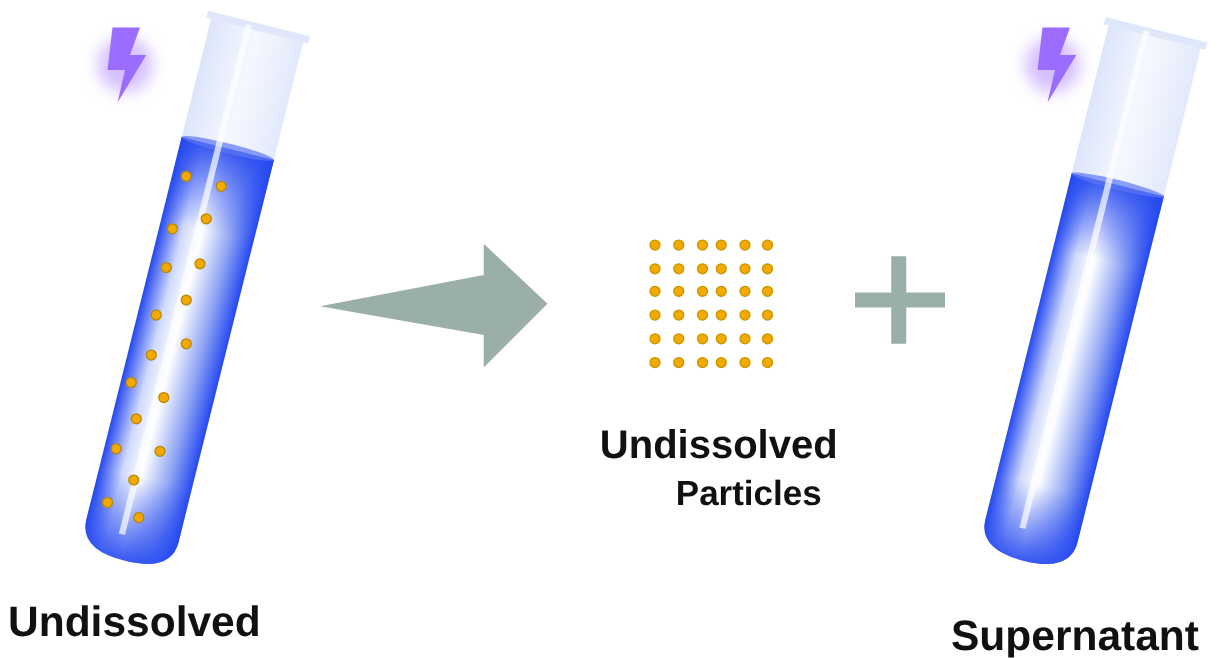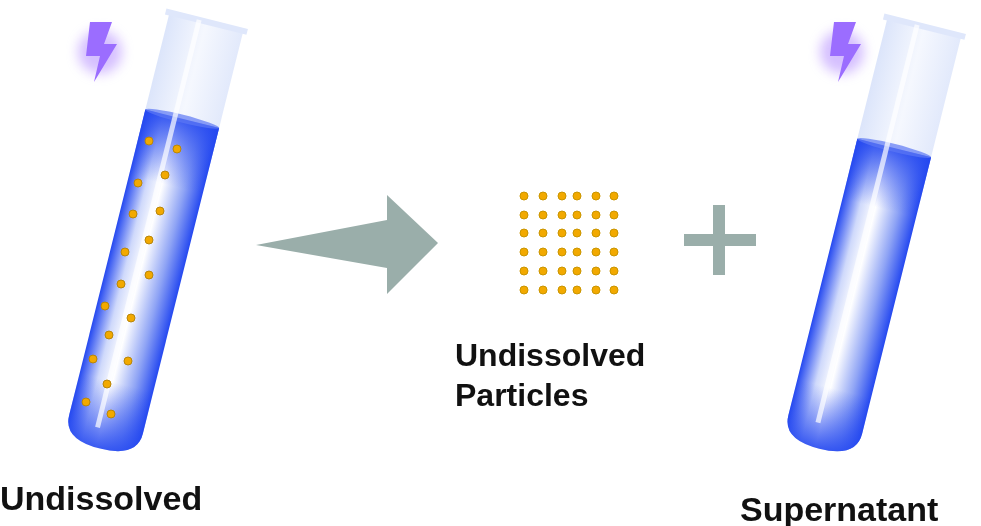--- a/index.html
+++ b/index.html
@@ -1,17 +1,17 @@
 <!DOCTYPE html>
 <html><head>
 <meta charset="utf-8">
 <style>
   html, body { margin:0; padding:0; background:#ffffff; }
   body { width:981px; height:526px; position:relative; overflow:hidden; font-family:"Liberation Sans", sans-serif; }
-  .label { position:absolute; font-weight:bold; color:#111; font-size:34px; line-height:40px; text-align:left; }
+  .label { position:absolute; font-weight:bold; color:#111; font-size:34px; line-height:40px; text-align:center; }
   svg { position:absolute; left:0; top:0; }
 </style>
 </head>
 <body>
 
 <svg width="981" height="526" viewBox="0 0 981 526">
   <defs>
     <linearGradient id="liq1" x1="0" y1="0" x2="1" y2="0">
       <stop offset="0" stop-color="#2448f0"></stop>
       <stop offset="0.25" stop-color="#cfd9fb"></stop>
@@ -103,15 +103,15 @@
 
   <g>
     <circle cx="842" cy="52" r="22" fill="#b48cff" opacity="0.55" filter="url(#glow)"></circle>
     <path d="M834,22 L856,22 L848,44 L861,44 L838,82 L844,56 L830,56 Z" fill="#9b6dff"></path>
   </g>
 </svg>
 
 <div class="label" style="left:0px; top:478px; width:215px;">Undissolved</div>
 
 <div class="label" style="left:455px; top:335px; width:240px; font-size:32px;">Undissolved</div>
-<div class="label" style="left:455px; top:375px; width:240px; font-size:32px;">Particles</div>
+<div class="label" style="left:479px; top:375px; width:240px; font-size:28px;">Particles</div>
 
 <div class="label" style="left:740px; top:489px; width:240px;">Supernatant</div>
 
 </body></html>

